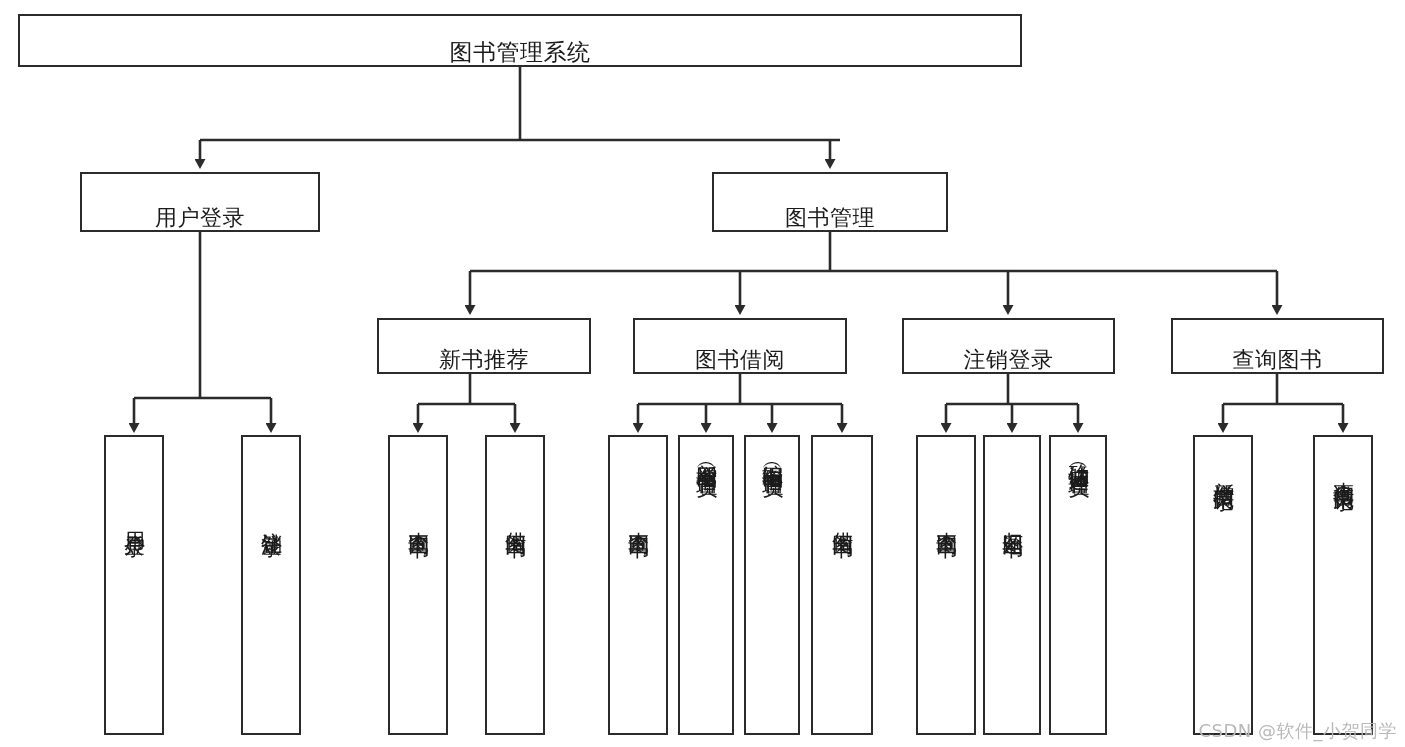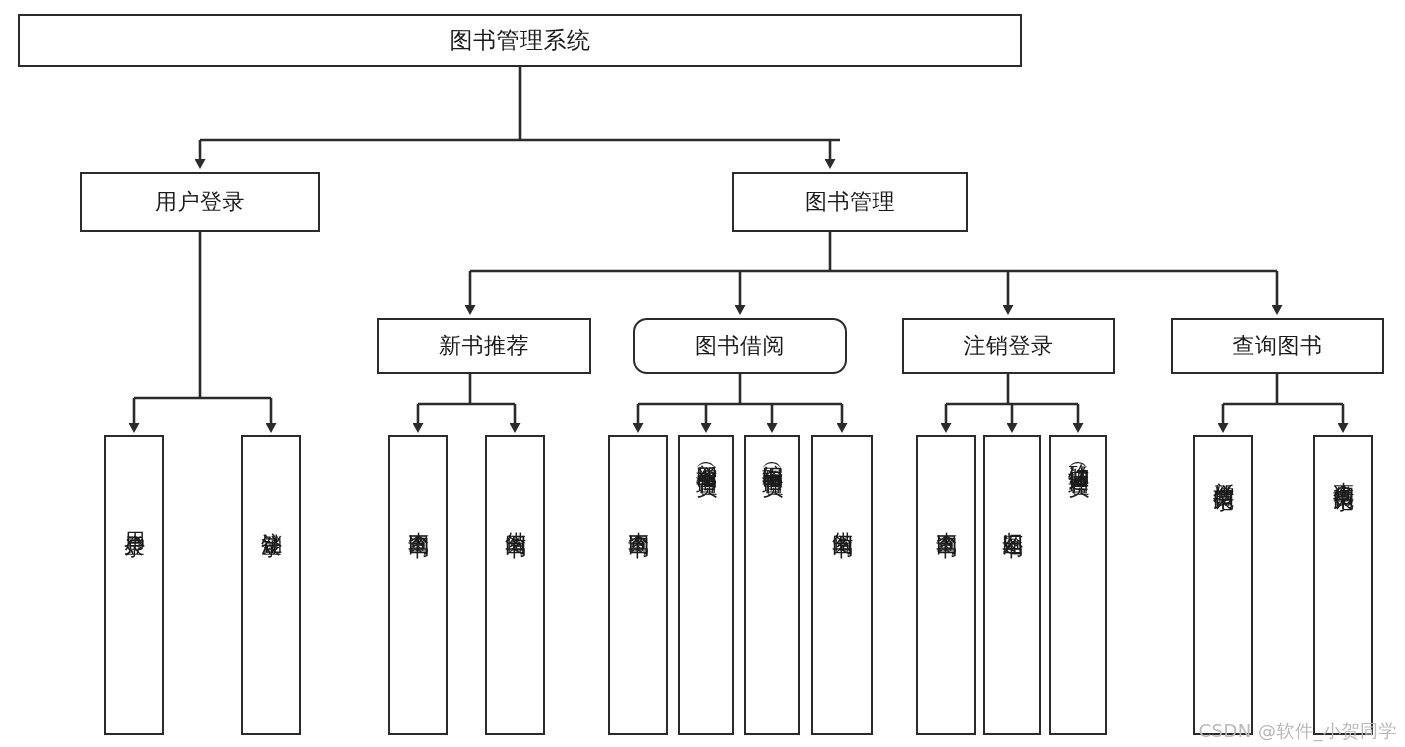--- a/index.html
+++ b/index.html
@@ -24,21 +24,21 @@
     width: 1405px;
     height: 747px;
     pointer-events: none;
   }
   .node {
     position: absolute;
     box-sizing: border-box;
     border: 2.5px solid #2b2b2b;
     background: #ffffff;
     display: flex;
-    align-items: center;
+    align-items: flex-end;
     justify-content: center;
     color: #1b1b1b;
   }
   .node .label {
     font-size: 22px;
     line-height: 1.15;
     letter-spacing: 0.5px;
     white-space: nowrap;
   }
   .node.root .label { font-size: 23px; }
@@ -126,28 +126,28 @@
     </g>
   </svg>
 
   <div class="node root" style="left:18px; top:14px; width:1004px; height:53px;">
     <span class="label">图书管理系统</span>
   </div>
 
   <div class="node lvl2" style="left:80px; top:172px; width:240px; height:60px;">
     <span class="label">用户登录</span>
   </div>
-  <div class="node lvl2" style="left:712px; top:172px; width:236px; height:60px;margin-left:20px;">
+  <div class="node lvl2" style="left:712px; top:172px; width:236px; height:60px;">
     <span class="label">图书管理</span>
   </div>
 
   <div class="node lvl3" style="left:377px; top:318px; width:214px; height:56px;">
     <span class="label">新书推荐</span>
   </div>
-  <div class="node lvl3" style="left:633px; top:318px; width:214px; height:56px;border-radius:14px;">
+  <div class="node lvl3" style="left:633px; top:318px; width:214px; height:56px;">
     <span class="label">图书借阅</span>
   </div>
   <div class="node lvl3" style="left:902px; top:318px; width:213px; height:56px;">
     <span class="label">注销登录</span>
   </div>
   <div class="node lvl3" style="left:1171px; top:318px; width:213px; height:56px;">
     <span class="label">查询图书</span>
   </div>
 
   <div class="node leaf mid" style="left:104px; top:435px; width:60px; height:300px; padding-top:78px;">

